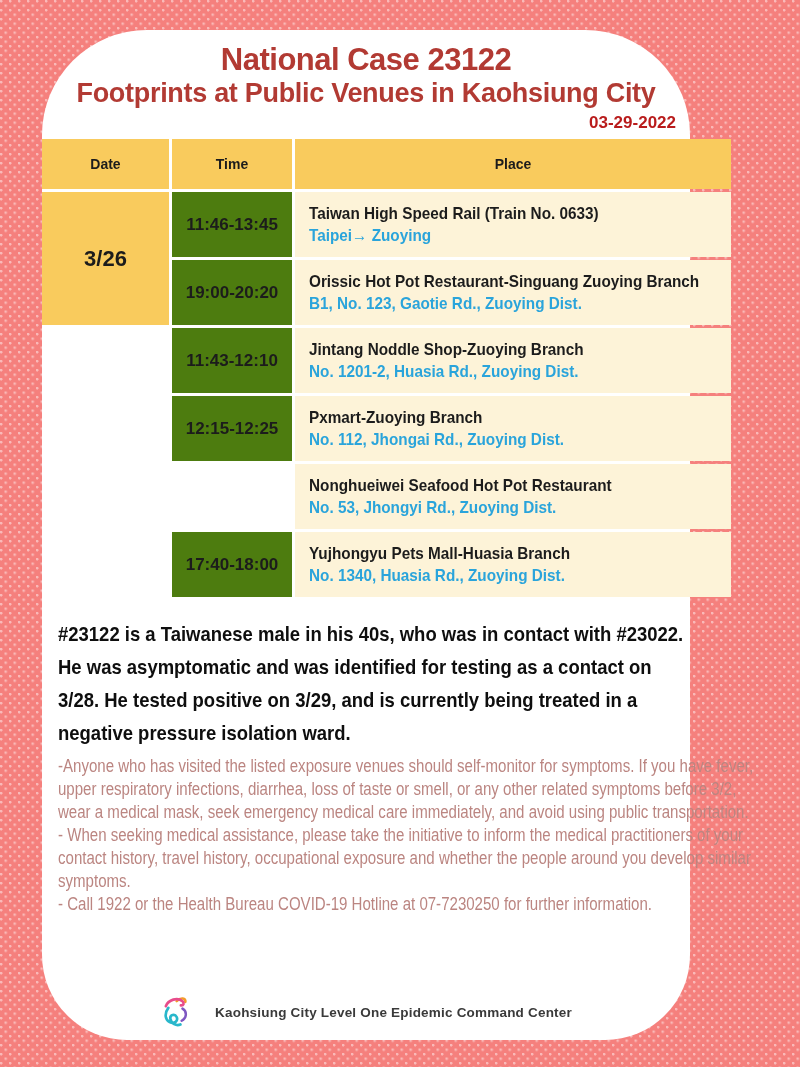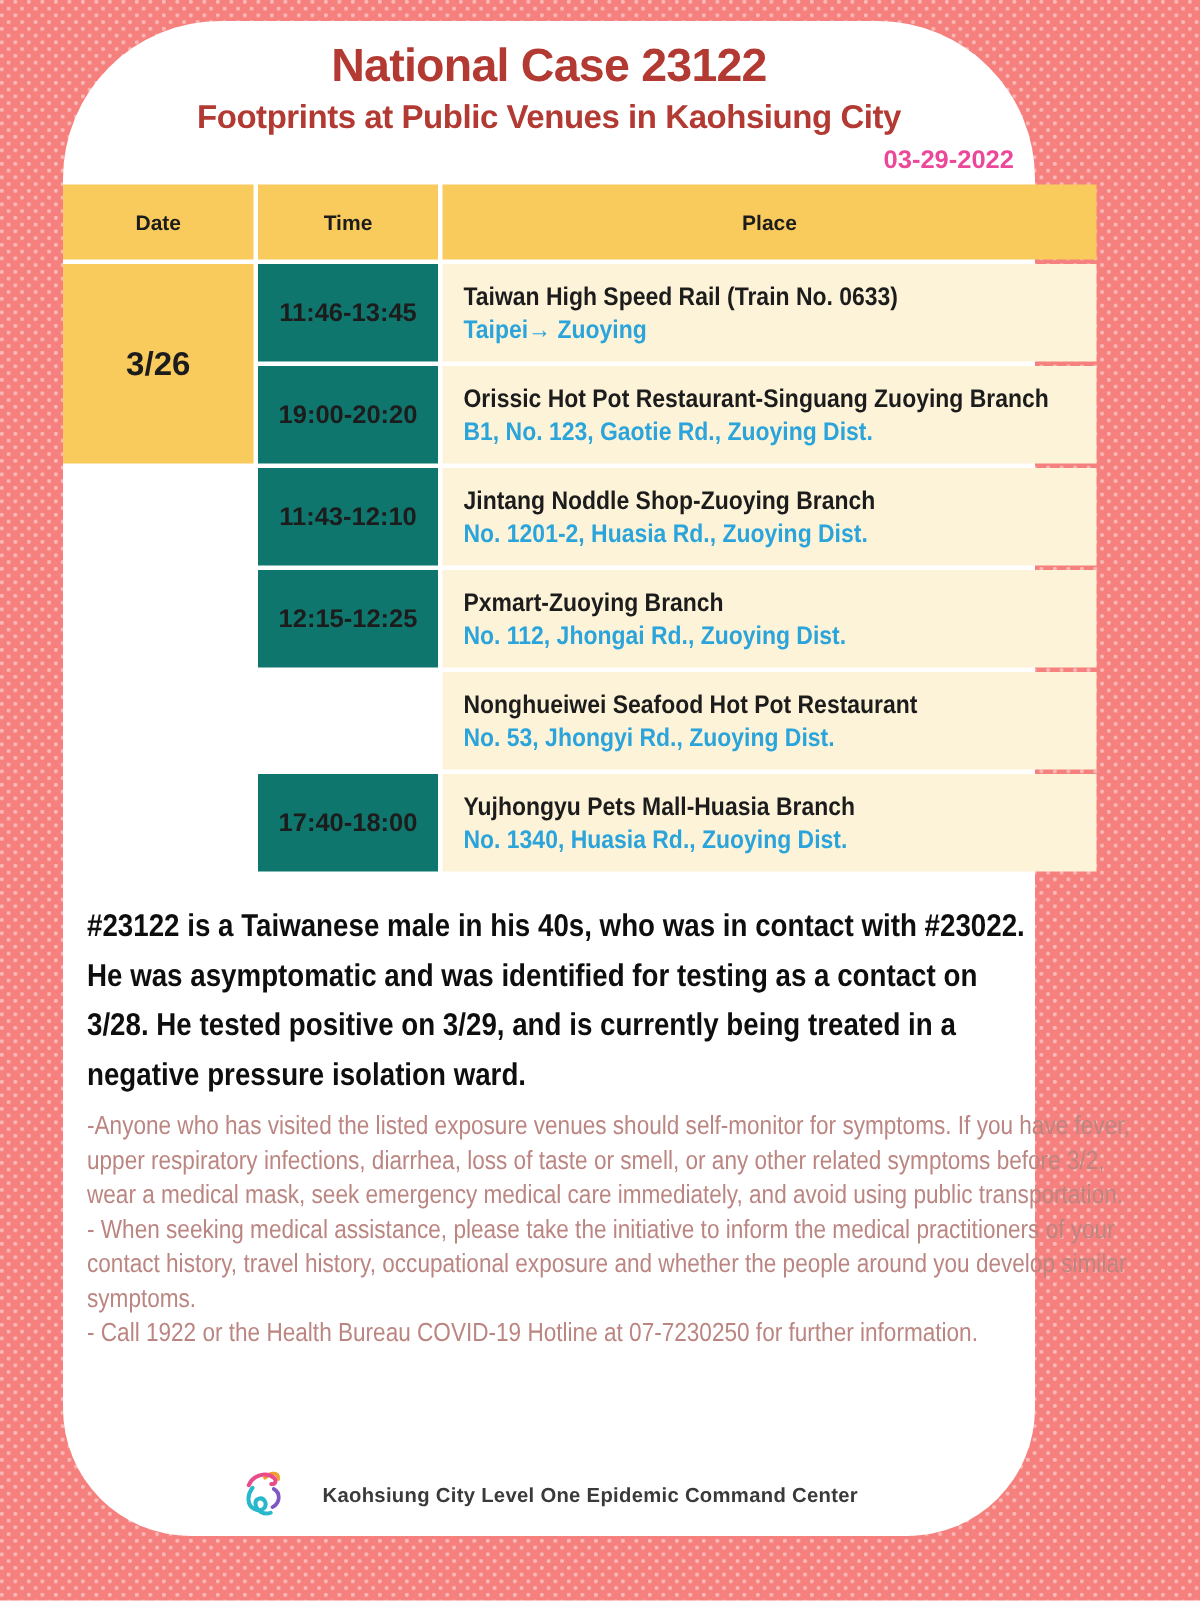--- a/index.html
+++ b/index.html
@@ -7,48 +7,48 @@
     width:800px;height:1067px;position:relative;overflow:hidden;
     font-family:"Liberation Sans","DejaVu Sans",sans-serif;
     background-color:#f5807d;
     background-image:
       radial-gradient(circle at 1.2px 1.2px, rgba(255,255,255,.45) 1px, transparent 1.7px),
       radial-gradient(circle at 1.2px 1.2px, rgba(255,255,255,.45) 1px, transparent 1.7px);
     background-size:9px 9px, 9px 9px;
     background-position:0 0, 4.5px 4.5px;
   }
   .card{
-    position:absolute;left:42px;top:14px;width:648px;height:1010px;
+    position:absolute;left:42px;top:30px;width:648px;height:1010px;
     background:#ffffff;border-radius:105px 105px 85px 85px;
   }
   .title{
     margin:12px 0 0 0;text-align:center;
     font-size:31px;line-height:36px;font-weight:bold;color:#b23a33;letter-spacing:-0.5px;
   }
   .subtitle{
     margin:2px 0 0 0;text-align:center;
-    font-size:22px;line-height:27px;font-weight:bold;color:#b23a33;letter-spacing:-0.3px;
+    font-size:27px;line-height:27px;font-weight:bold;color:#b23a33;letter-spacing:-0.3px;
   }
   .dateline{
     margin:6px 14px 0 0;text-align:right;
-    font-size:17px;line-height:20px;font-weight:bold;color:#ec4899;
+    font-size:17px;line-height:20px;font-weight:bold;color:#b91c1c;
   }
   .tbl{
     display:grid;margin:6px auto 0 auto;width:689px;
     grid-template-columns:127px 120px 436px;
     grid-template-rows:50px repeat(6,65px);
     gap:3px;
   }
   .hd{background:#f9cb5d;display:flex;align-items:center;justify-content:center;
       font-size:14px;font-weight:bold;color:#1c1c1c;}
   .h-date{grid-area:1/1/2/2}.h-time{grid-area:1/2/2/3}.h-place{grid-area:1/3/2/4}
   .datecell{background:#f9cb5d;display:flex;align-items:center;justify-content:center;
       font-size:22px;font-weight:bold;color:#1c1c1c;}
   .dg1{grid-area:2/1/4/2}.dg2{grid-area:4/1/8/2}
-  .timecell{background:#0f766e;display:flex;align-items:center;justify-content:center;
+  .timecell{background:#4d7c0f;display:flex;align-items:center;justify-content:center;
       font-size:17px;font-weight:bold;color:#1c1c1c;grid-column:2;}
   .placecell{background:#fdf3d8;display:flex;flex-direction:column;justify-content:center;
       padding-left:14px;grid-column:3;overflow:hidden;}
   .pscale{transform:scaleX(.9);transform-origin:left center;width:480px;white-space:nowrap;}
   .pname{font-size:17px;line-height:22px;font-weight:bold;color:#1c1c1c;}
   .paddr{font-size:17px;line-height:22px;font-weight:bold;color:#2aa4db;}
   .summary{
     margin:20px 0 0 16px;transform:scaleX(.88);transform-origin:left top;width:790px;
     font-size:21px;line-height:33px;font-weight:bold;color:#0e0e0e;white-space:nowrap;
   }

